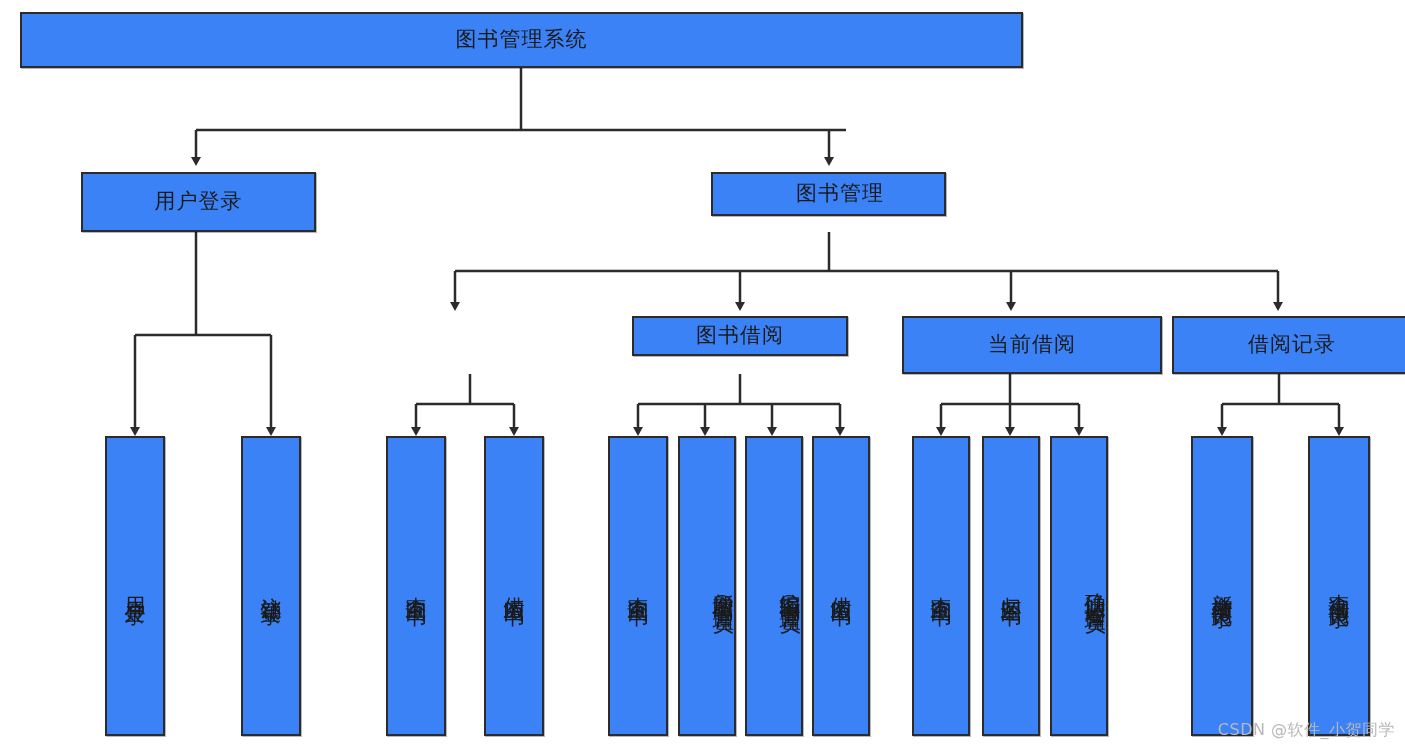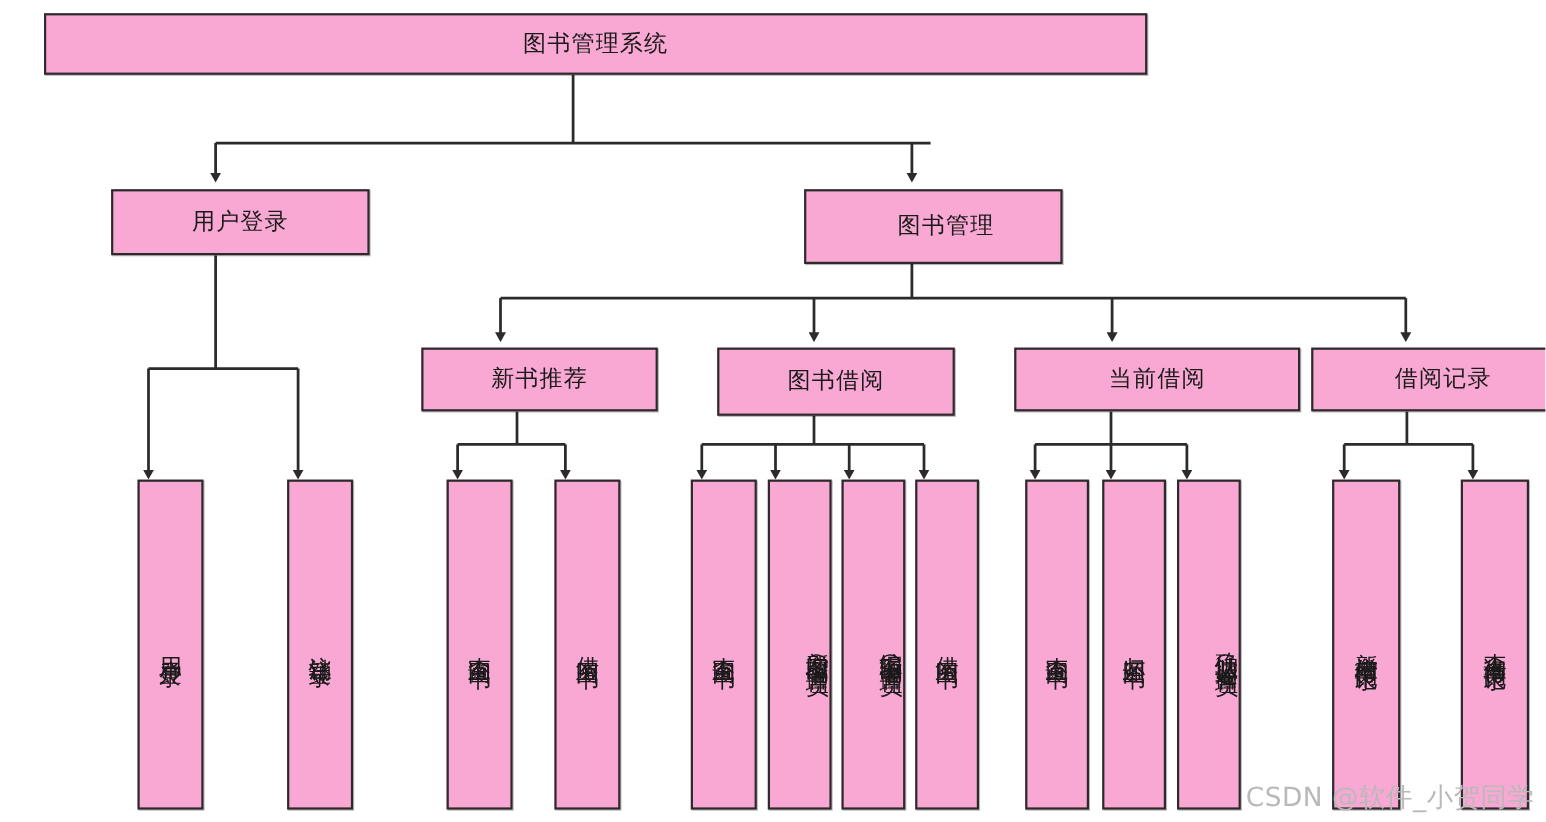--- a/index.html
+++ b/index.html
@@ -21,29 +21,28 @@
     position: absolute;
     left: 0;
     top: 0;
     width: 1405px;
     height: 747px;
     pointer-events: none;
   }
   .node {
     position: absolute;
     box-sizing: border-box;
-    background: #f9a8d4;
+    background: #3b82f6;
     border: 2px solid #2b2b2b;
     box-shadow: 1px 1px 0 rgba(0,0,0,0.28);
     display: flex;
     align-items: center;
     justify-content: center;
     color: #1a1a1a;
     z-index: 2;
-    margin-left: 20px;
   }
   .node-h {
     font-size: 21px;
     letter-spacing: 1px;
     line-height: 1.2;
     white-space: nowrap;
   }
   .node-v {
     font-size: 21px;
     writing-mode: vertical-rl;
@@ -58,21 +57,21 @@
     align-items: center;
     padding-top: 0;
   }
   .label {
     display: block;
   }
   .watermark {
     position: absolute;
     right: 10px;
     bottom: 6px;
-    font-size: 24px;
+    font-size: 16px;
     color: #b9b9b9;
     letter-spacing: 0.5px;
     z-index: 5;
     white-space: nowrap;
   }
 </style>
 </head>
 <body>
 
 <div id="canvas">
@@ -128,29 +127,26 @@
   </svg>
 
   <div class="node node-h" style="left:20px; top:12px; width:1003px; height:56px;">
     <span class="label">图书管理系统</span>
   </div>
 
   <div class="node node-h" style="left:81px; top:172px; width:235px; height:60px;">
     <span class="label">用户登录</span>
   </div>
 
-  <div class="node node-h" style="left:711px; top:172px; width:235px; height:68px;padding-left:23px;">
+  <div class="node node-h" style="left:711px; top:172px; width:235px; height:44px;padding-left:23px;">
     <span class="label">图书管理</span>
   </div>
 
-  <div class="node node-h" style="left:363px; top:316px; width:215px; height:58px;">
-    <span class="label">新书推荐</span>
-  </div>
-
-  <div class="node node-h" style="left:632px; top:316px; width:216px; height:62px;">
+
+  <div class="node node-h" style="left:632px; top:316px; width:216px; height:40px;">
     <span class="label">图书借阅</span>
   </div>
 
   <div class="node node-h" style="left:902px; top:316px; width:260px; height:58px;">
     <span class="label">当前借阅</span>
   </div>
 
   <div class="node node-h" style="left:1172px; top:316px; width:240px; height:58px;">
     <span class="label">借阅记录</span>
   </div>

